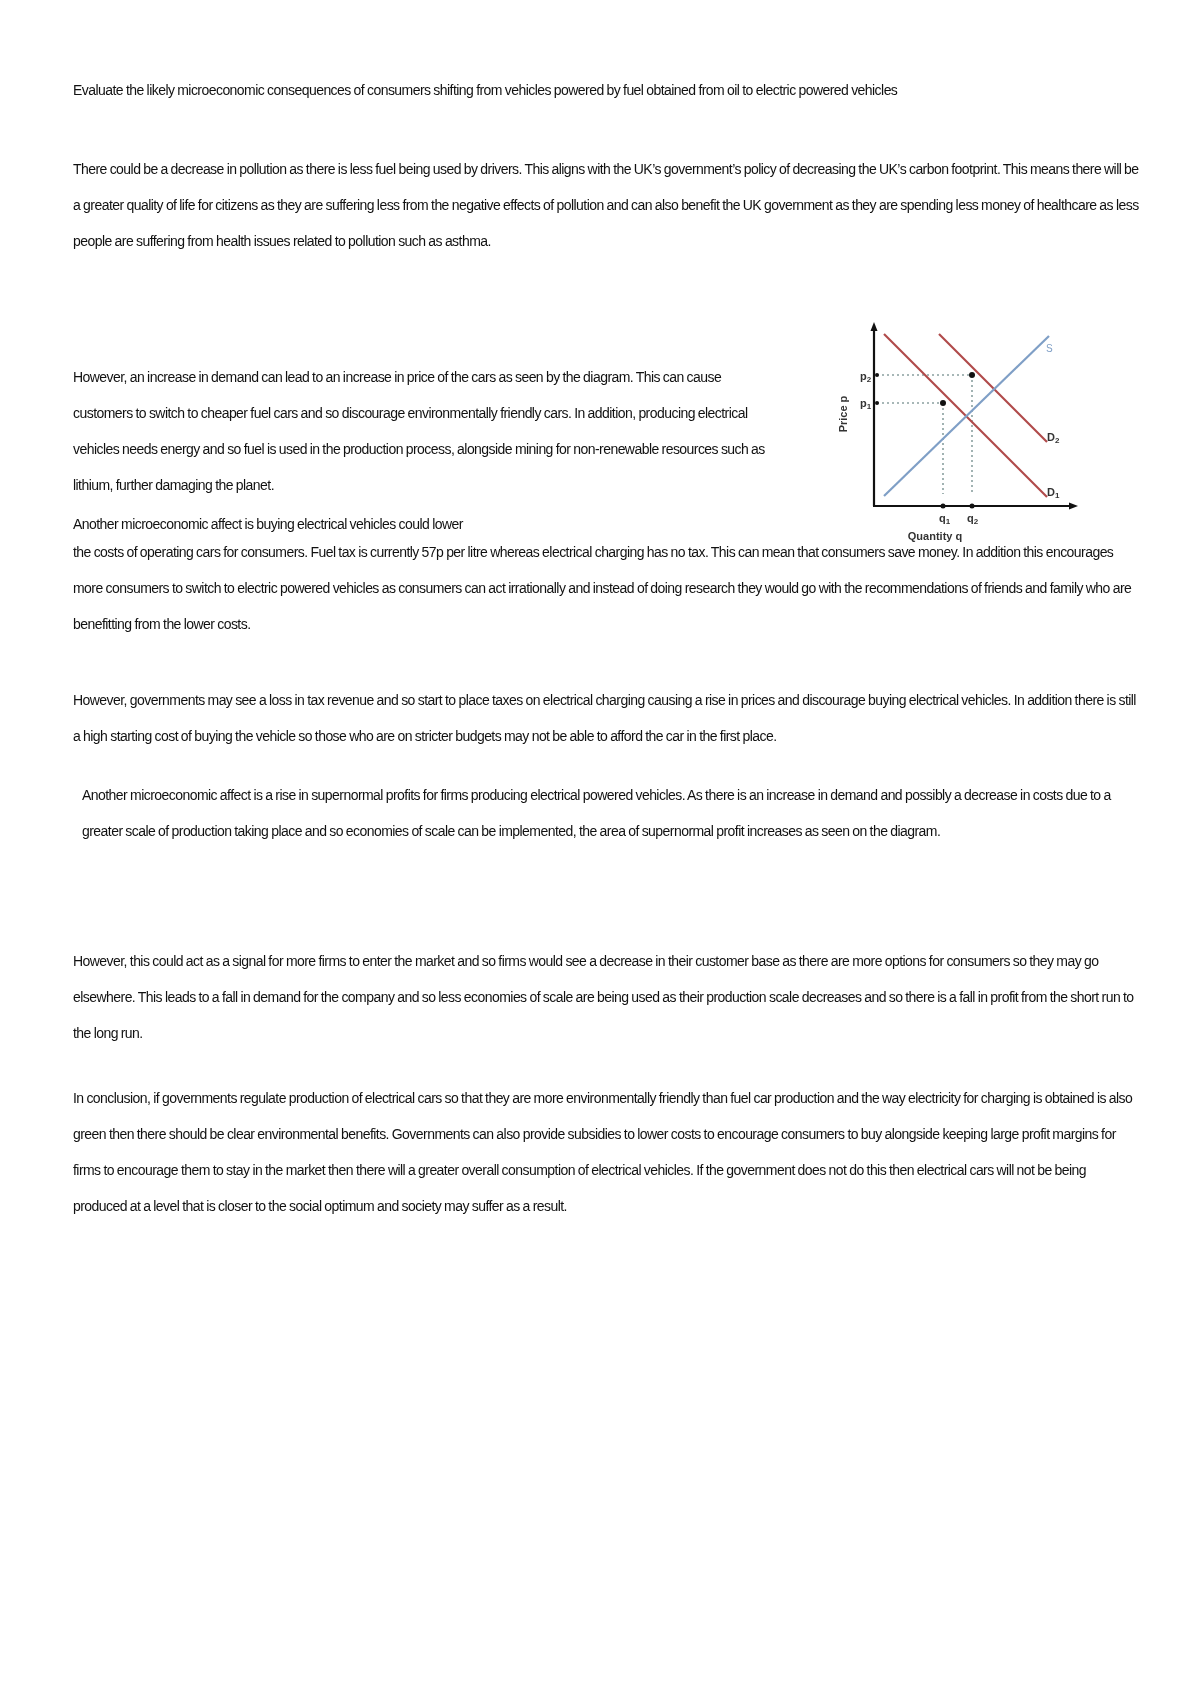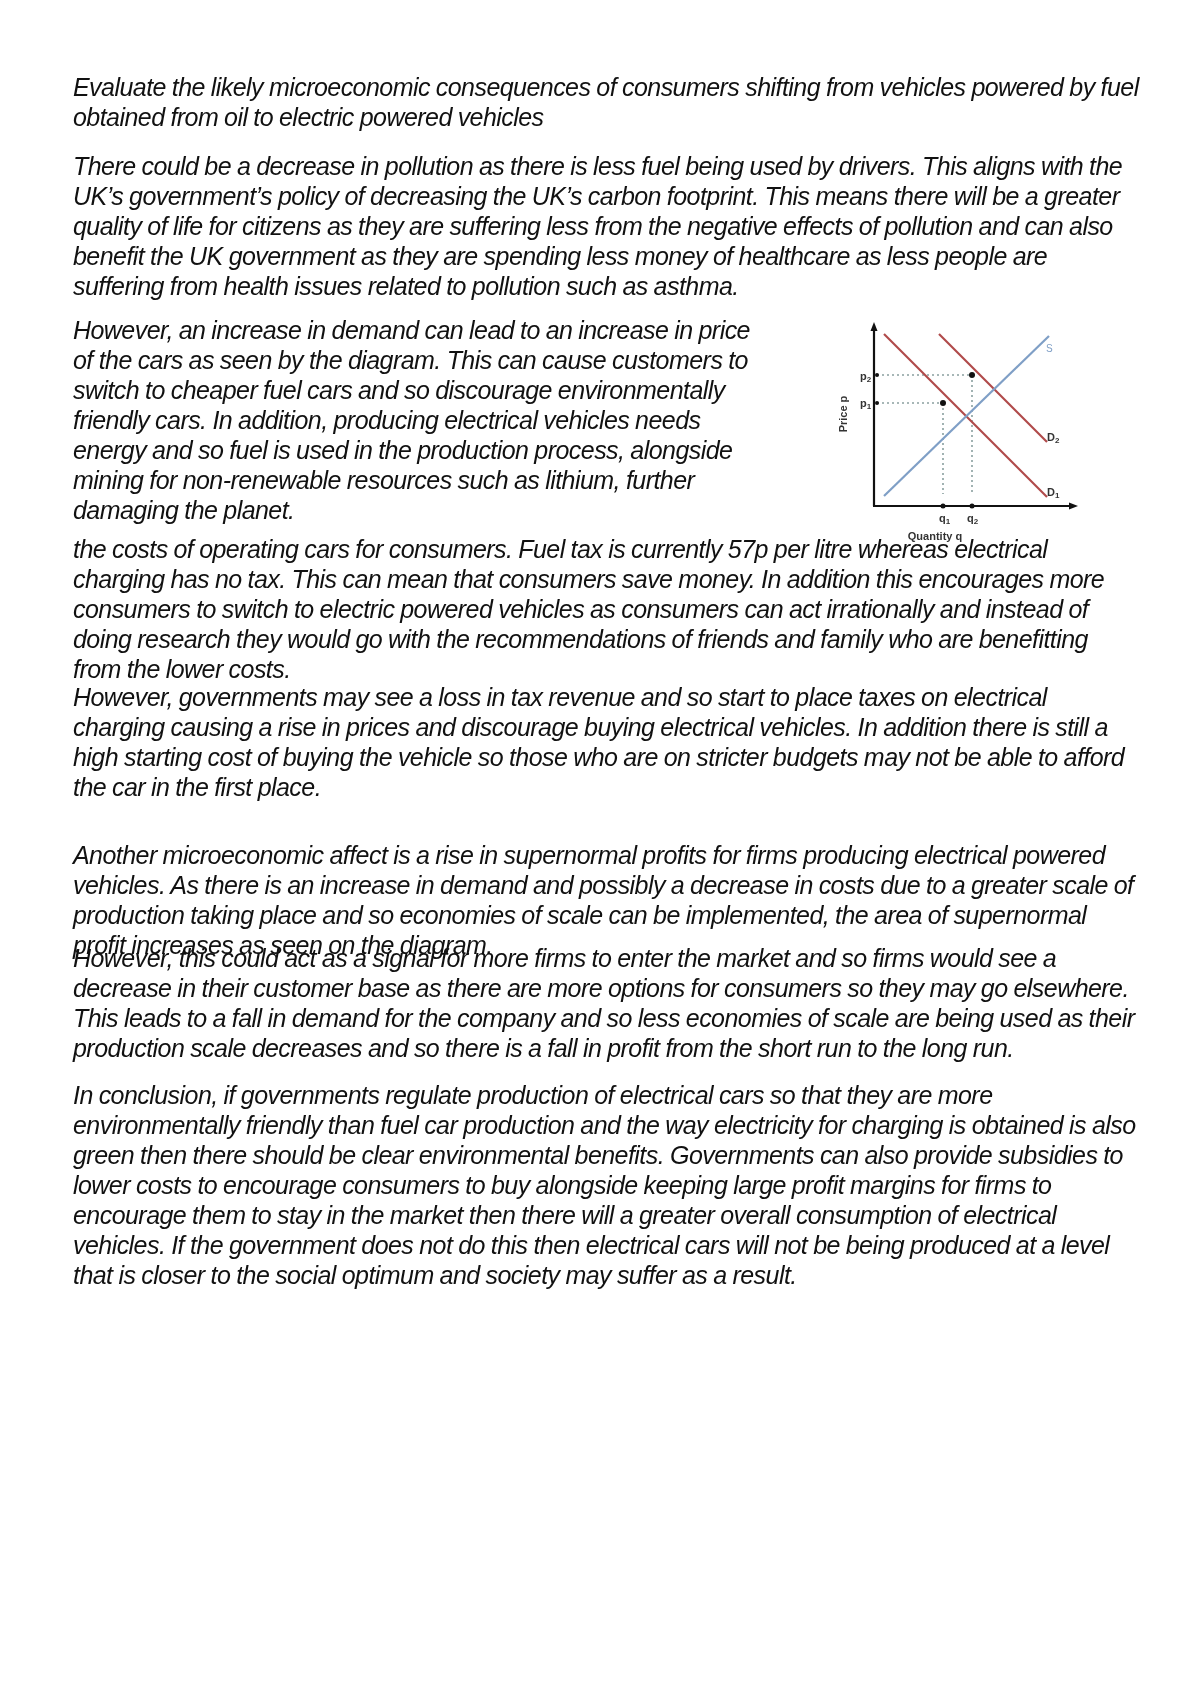--- a/index.html
+++ b/index.html
@@ -1,34 +1,35 @@
 <!DOCTYPE html>
 <html><head>
 <meta charset="utf-8">
 <style>
   html, body { margin: 0; padding: 0; background: #ffffff; }
   body { width: 1200px; height: 1698px; position: relative; overflow: hidden;
          font-family: "Liberation Sans", sans-serif; color: #111111; }
   .page { position: absolute; left: 0; top: 0; width: 1200px; height: 1698px; }
   .para { position: absolute; left: 73px; width: 1066px; margin: 0;
-          font-size: 25px; line-height: 30px; letter-spacing: -0.55px; word-spacing: -0.5px; font-style: italic; }
-  .narrow { width: 700px; }
+          font-size: 14px; line-height: 36px; letter-spacing: -0.55px; word-spacing: -0.5px; }
+  .narrow { width: 700px; margin-top: 44px; }
   #diagram { position: absolute; left: 812px; top: 314px; width: 285px; height: 236px; }
   #diagram text { font-family: "Liberation Sans", sans-serif; }
 </style>
 </head>
 <body>
 
 <div class="page">
   <p class="para" style="top:72px;">Evaluate the likely microeconomic consequences of consumers shifting from vehicles powered by fuel obtained from oil to electric powered vehicles</p>
   <p class="para" style="top:151px;">There could be a decrease in pollution as there is less fuel being used by drivers. This aligns with the UK’s government’s policy of decreasing the UK’s carbon footprint. This means there will be a greater quality of life for citizens as they are suffering less from the negative effects of pollution and can also benefit the UK government as they are spending less money of healthcare as less people are suffering from health issues related to pollution such as asthma.</p>
   <p class="para narrow" style="top:315px;">However, an increase in demand can lead to an increase in price of the cars as seen by the diagram. This can cause customers to switch to cheaper fuel cars and so discourage environmentally friendly cars. In addition, producing electrical vehicles needs energy and so fuel is used in the production process, alongside mining for non-renewable resources such as lithium, further damaging the planet.</p>
+  <p class="para" style="top:506px;">Another microeconomic affect is buying electrical vehicles could lower</p>
   <p class="para" style="top:534px;">the costs of operating cars for consumers. Fuel tax is currently 57p per litre whereas electrical charging has no tax. This can mean that consumers save money. In addition this encourages more consumers to switch to electric powered vehicles as consumers can act irrationally and instead of doing research they would go with the recommendations of friends and family who are benefitting from the lower costs.</p>
   <p class="para" style="top:670px;margin-top:12px;">However, governments may see a loss in tax revenue and so start to place taxes on electrical charging causing a rise in prices and discourage buying electrical vehicles. In addition there is still a high starting cost of buying the vehicle so those who are on stricter budgets may not be able to afford the car in the first place.</p>
-  <p class="para" style="top:840px;">Another microeconomic affect is a rise in supernormal profits for firms producing electrical powered vehicles. As there is an increase in demand and possibly a decrease in costs due to a greater scale of production taking place and so economies of scale can be implemented, the area of supernormal profit increases as seen on the diagram.</p>
+  <p class="para" style="top:777px;margin-left:9px;">Another microeconomic affect is a rise in supernormal profits for firms producing electrical powered vehicles. As there is an increase in demand and possibly a decrease in costs due to a greater scale of production taking place and so economies of scale can be implemented, the area of supernormal profit increases as seen on the diagram.</p>
   <p class="para" style="top:943px;">However, this could act as a signal for more firms to enter the market and so firms would see a decrease in their customer base as there are more options for consumers so they may go elsewhere. This leads to a fall in demand for the company and so less economies of scale are being used as their production scale decreases and so there is a fall in profit from the short run to the long run.</p>
   <p class="para" style="top:1080px;">In conclusion, if governments regulate production of electrical cars so that they are more environmentally friendly than fuel car production and the way electricity for charging is obtained is also green then there should be clear environmental benefits. Governments can also provide subsidies to lower costs to encourage consumers to buy alongside keeping large profit margins for firms to encourage them to stay in the market then there will a greater overall consumption of electrical vehicles. If the government does not do this then electrical cars will not be being produced at a level that is closer to the social optimum and society may suffer as a result.</p>
 
   <svg id="diagram" viewBox="0 0 285 236">
 
     <line x1="65" y1="61" x2="160" y2="61" stroke-dasharray="2,3" stroke-width="1.6" stroke="#8aa0a0"></line>
     <line x1="65" y1="89" x2="131" y2="89" stroke-dasharray="2,3" stroke-width="1.6" stroke="#8aa0a0"></line>
     <line x1="131" y1="89" x2="131" y2="180" stroke-dasharray="2,3" stroke-width="1.6" stroke="#8aa0a0"></line>
     <line x1="160" y1="61" x2="160" y2="180" stroke-dasharray="2,3" stroke-width="1.6" stroke="#8aa0a0"></line>
 

